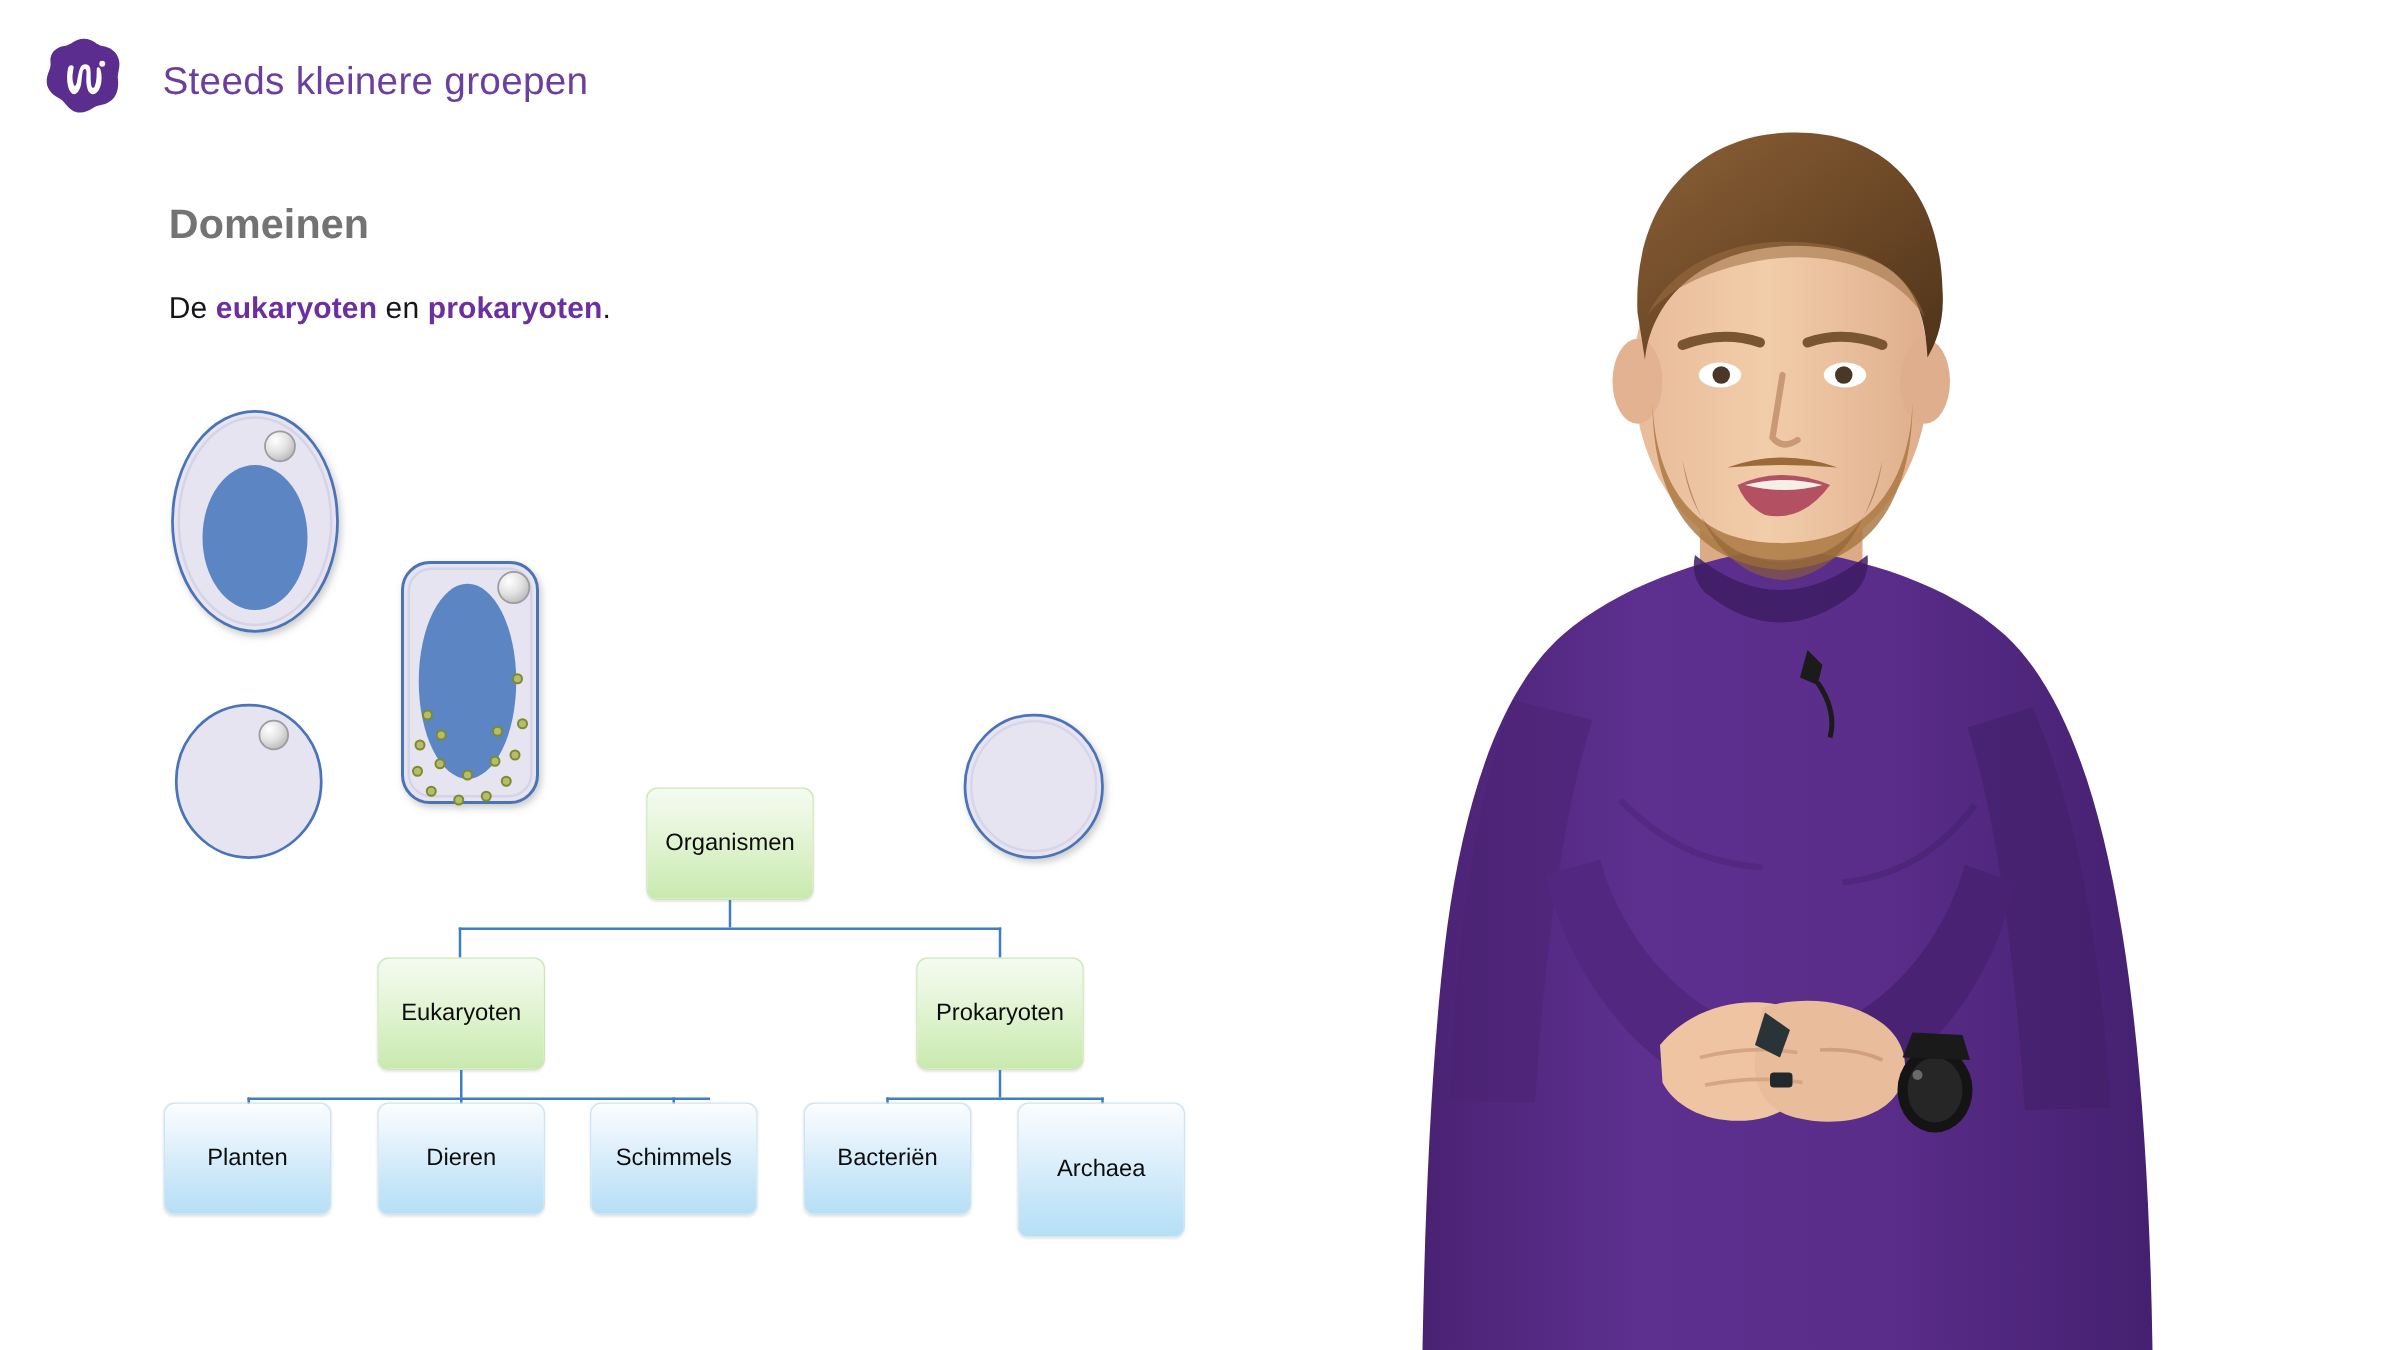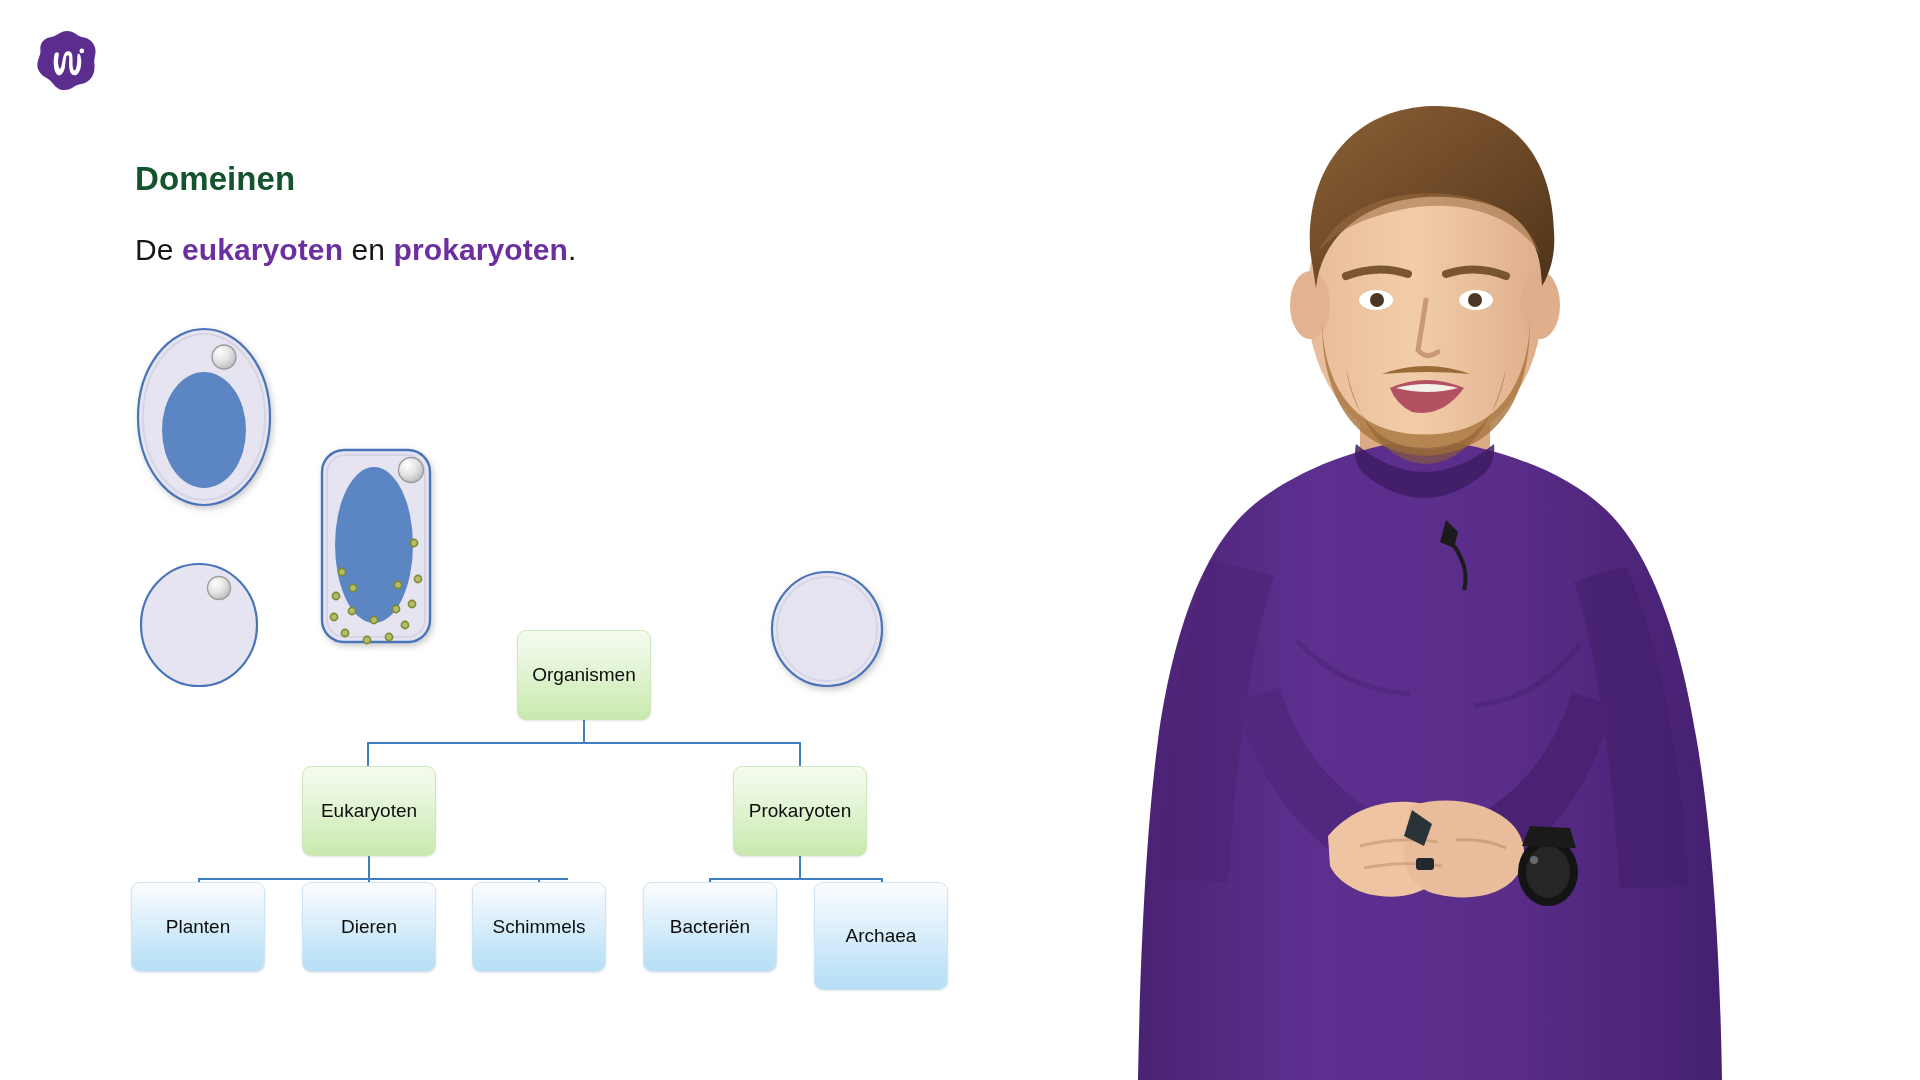--- a/index.html
+++ b/index.html
@@ -34,27 +34,27 @@
     font-weight: 400;
     white-space: nowrap;
   }
 
   
   .slide-heading {
     position: absolute;
     left: 135px; top: 160px;
     font-size: 33px;
     font-weight: 700;
-    color: #14532d;
+    color: #737373;
     letter-spacing: 0.1px;
   }
   .slide-sub {
     position: absolute;
     left: 135px; top: 233px;
-    font-size: 30px;
+    font-size: 24px;
     color: #15161a;
     letter-spacing: 0.1px;
     white-space: nowrap;
   }
   .kw { color: #6b2fa0; font-weight: 700; }
 
   
   .cells { position: absolute; left: 0; top: 0; width: 1050px; height: 760px; }
 
   
@@ -100,20 +100,21 @@
                C31 77 29 71 23 68 C15 64 9 57 10 48 C11 40 15 36 14 29
                C13 20 20 13 29 12 C36 11 41 4 50 4 Z"></path>
       <path fill="#ffffff" d="M33 36 C31 46 32 57 36 62 C40 67 45 62 47 54 C48 48 48 43 49 39
                C50 36 53 36 53 40 C53 46 52 52 54 58 C56 65 62 66 66 60
                C70 53 70 44 68 37 C67 34 64 34 64 37 C64 43 64 50 62 55
                C61 58 59 58 58 54 C57 48 58 41 57 36 C56 31 50 30 47 34
                C45 37 44 43 43 49 C42 55 40 57 39 53 C37 47 38 41 39 36
                C40 32 34 31 33 36 Z"></path>
       <circle cx="70" cy="31" r="3.2" fill="#ffffff"></circle>
     </svg>
+    <div class="header-title">Steeds kleinere groepen</div>
   </div>
 
   <div class="slide-heading">Domeinen</div>
   <div class="slide-sub"><span>De </span><span class="kw">eukaryoten</span><span> en </span><span class="kw">prokaryoten</span><span>.</span></div>
 
   <svg class="cells" viewBox="0 0 1050 760">
     <defs>
       <radialGradient id="orgGrad" cx="35%" cy="30%" r="75%">
         <stop offset="0%" stop-color="#ffffff"></stop>
         <stop offset="55%" stop-color="#e2e2e2"></stop>

